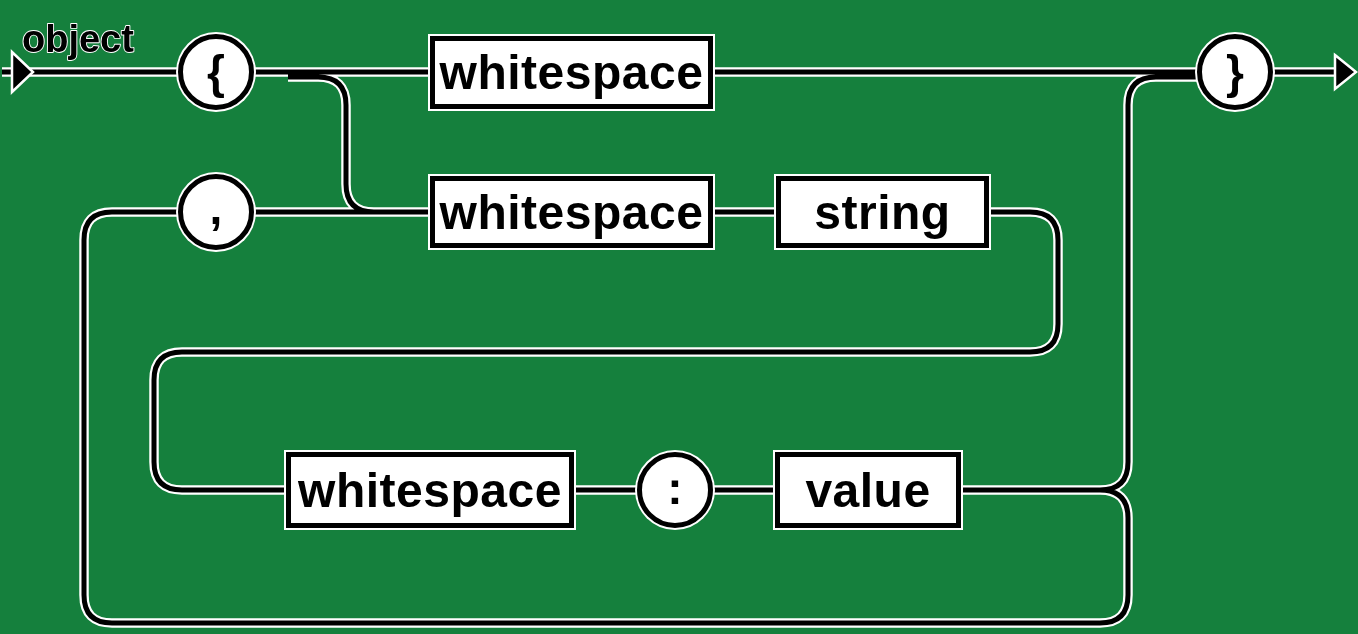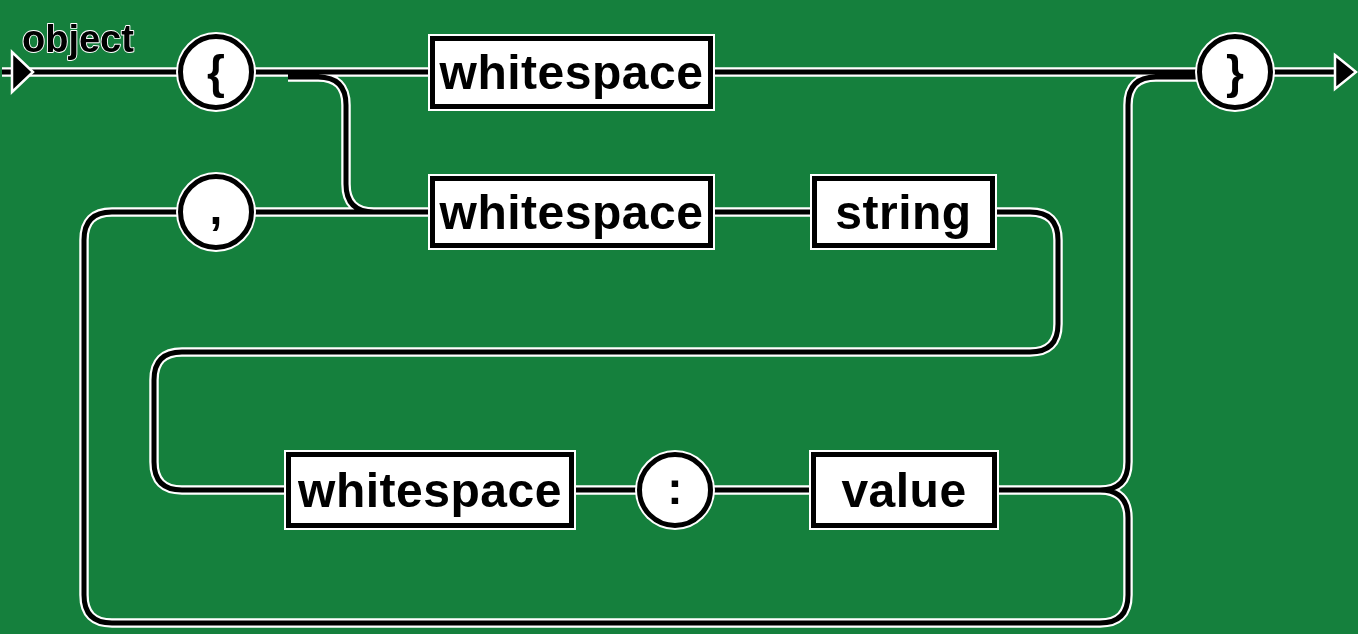--- a/index.html
+++ b/index.html
@@ -15,23 +15,23 @@
     background:#ffffff; border:5px solid #000000;
     box-shadow:0 0 0 2px #ffffff;
     display:flex; align-items:center; justify-content:center;
     color:#000000; font-weight:bold;
   }
   .box  { font-size:48px; letter-spacing:0.5px; }
   .circle { border-radius:50%; font-size:46px; }
 
   .node-ws-top    { left:430px; top:36px;  width:283px; height:73px; }
   .node-ws-mid    { left:430px; top:176px; width:283px; height:72px; }
-  .node-string    { left:776px; top:176px; width:183px; height:72px;margin-left:36px; }
+  .node-string    { left:776px; top:176px; width:213px; height:72px; }
   .node-ws-bot    { left:286px; top:452px; width:288px; height:76px; }
-  .node-value     { left:775px; top:452px; width:186px; height:76px;margin-left:36px; }
+  .node-value     { left:775px; top:452px; width:186px; height:76px; }
 
   .node-open-brace  { left:178px;  top:34px;  width:76px; height:76px; }
   .node-comma       { left:178px;  top:174px; width:76px; height:76px; }
   .node-colon       { left:637px;  top:452px; width:76px; height:76px; }
   .node-close-brace { left:1197px; top:34px;  width:76px; height:76px; }
 
   .node-comma { padding-bottom:8px; }   
   .node-colon { padding-bottom:4px; }
 
   .title-text {

